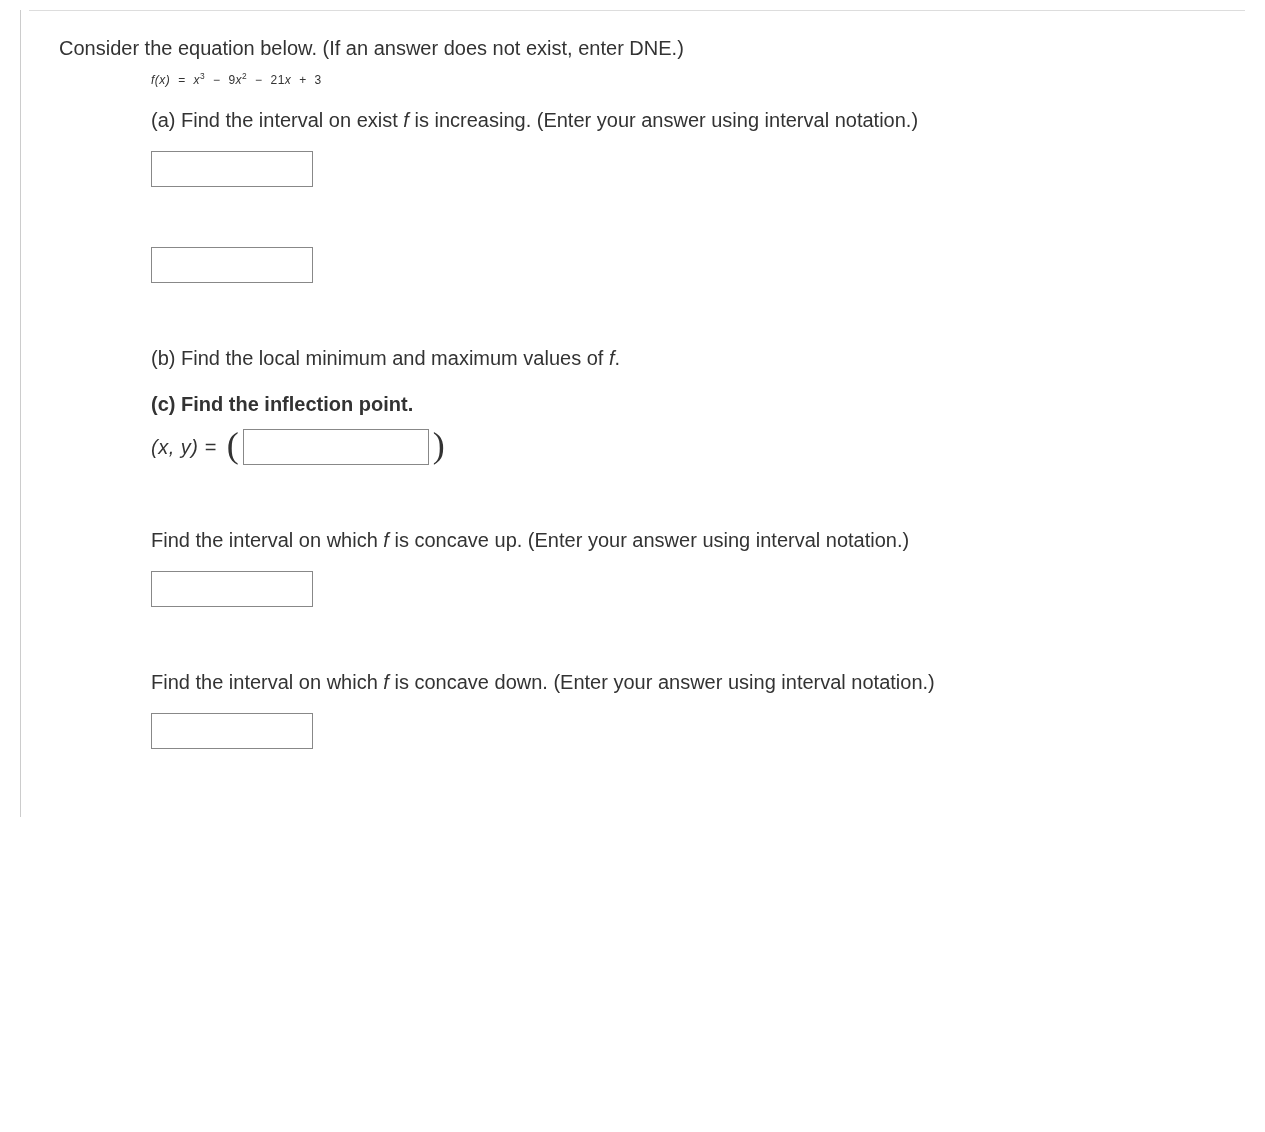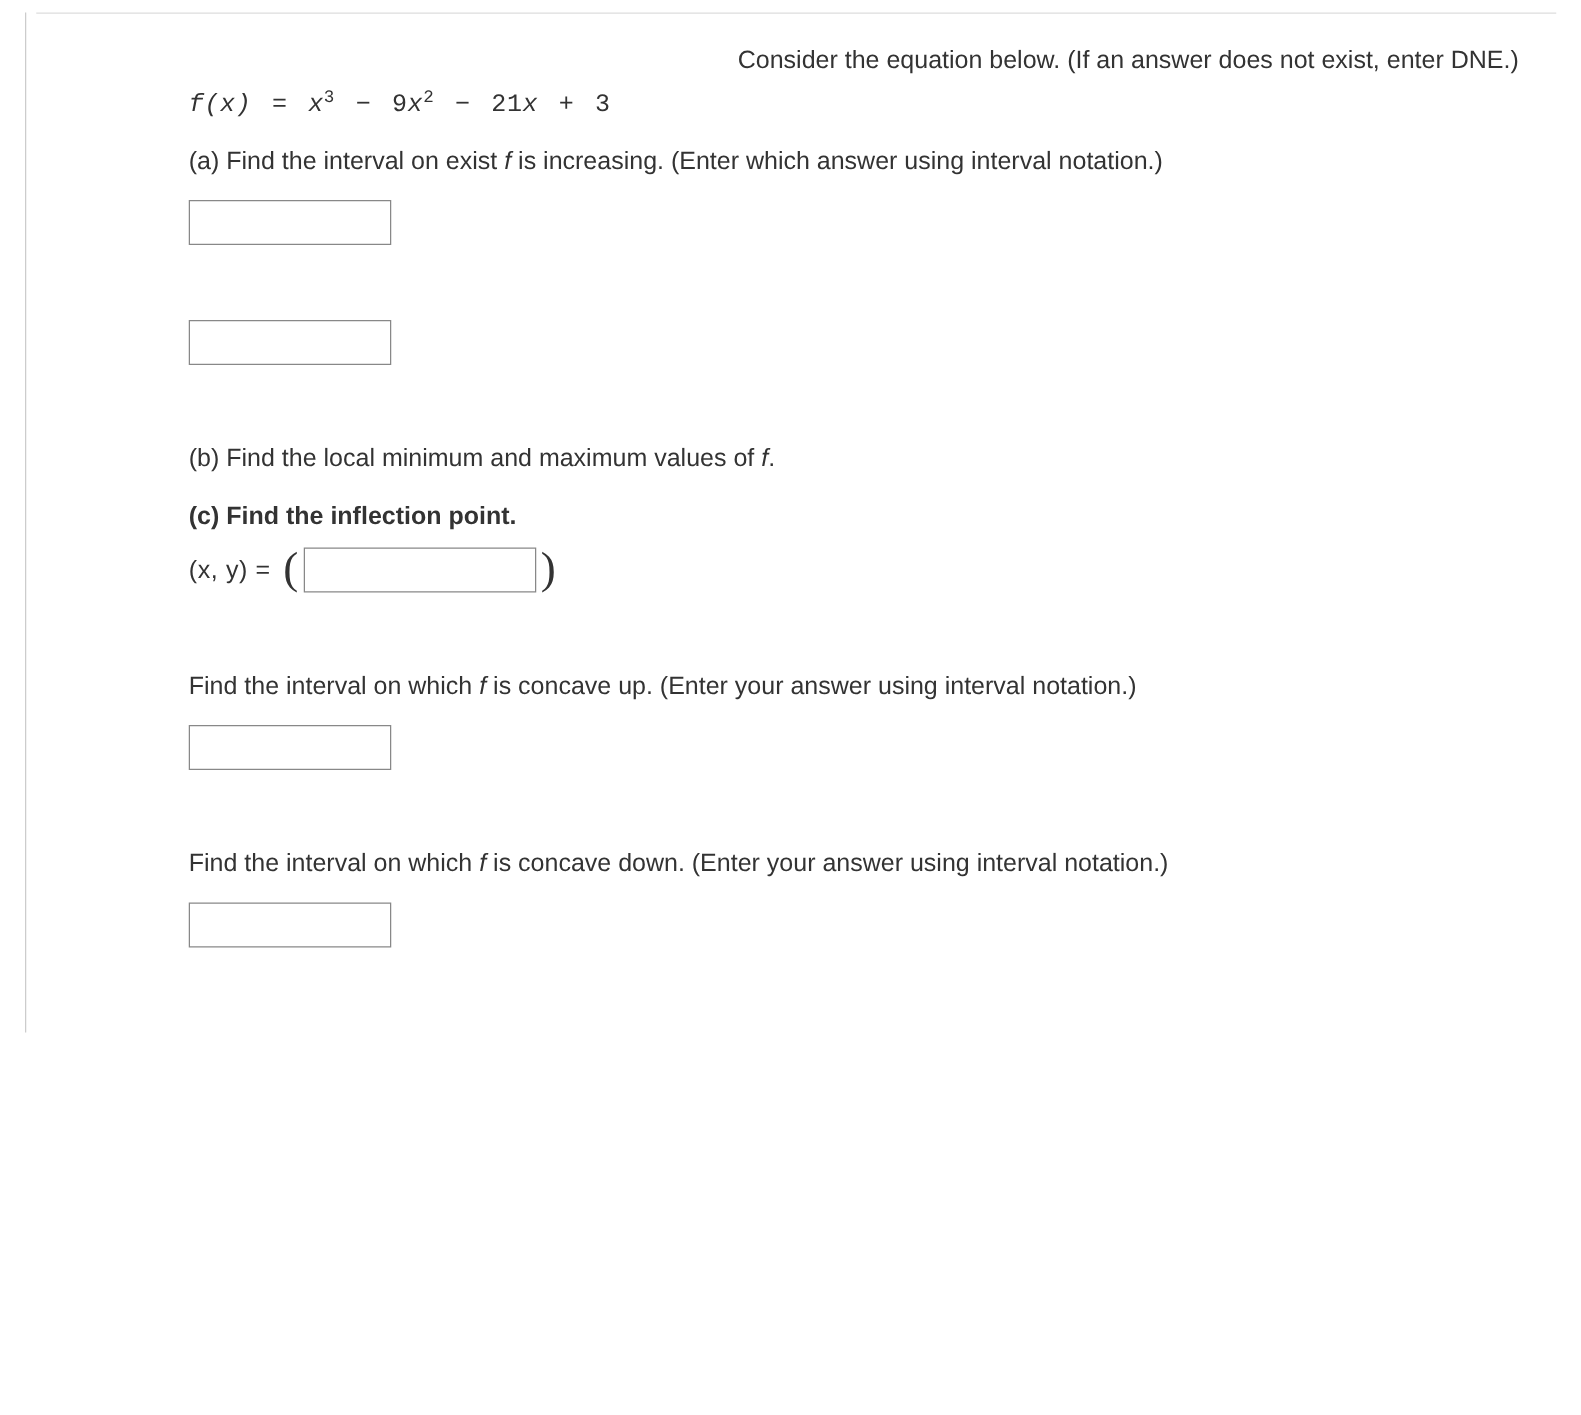--- a/index.html
+++ b/index.html
@@ -26,31 +26,29 @@
     padding: 22px 30px 30px 30px;
     border: 1px solid #ddd;
     border-left: none;
     border-right: none;
     border-bottom: none;
     margin-left: 8px;
   }
   .intro {
     margin: 0 0 10px 0;
     line-height: 1.5;
-    text-align: right;
   }
   .indented {
     margin-left: 92px;
   }
   .equation {
     font-style: italic;
     margin: 8px 0 18px 0;
-    font-size: 20px;
+    font-size: 12px;
     letter-spacing: 0.5px;
-    font-family: Liberation Mono, monospace;
   }
   .equation .op {
     font-style: normal;
     margin: 0 4px;
   }
   sup {
     font-size: 0.7em;
     font-style: normal;
     vertical-align: super;
     line-height: 0;
@@ -95,20 +93,21 @@
   }
   .paren {
     font-size: 36px;
     line-height: 1;
     font-family: "Times New Roman", Times, serif;
     margin: 0 4px;
     position: relative;
     top: -2px;
   }
   .xy {
+    font-style: italic;
     letter-spacing: 0.5px;
     margin-right: 6px;
   }
 </style>
 </head>
 <body>
 
 <div class="page">
   <div class="outer-box">
     <div class="content">
@@ -123,21 +122,21 @@
           <span>x</span><sup>3</sup>
           <span class="op">−</span>
           <span style="font-style:normal">9</span><span>x</span><sup>2</sup>
           <span class="op">−</span>
           <span style="font-style:normal">21</span><span>x</span>
           <span class="op">+</span>
           <span style="font-style:normal">3</span>
         </div>
 
         <p class="part-prompt">
-          <span>(a) Find the interval on exist </span><span class="italic">f</span><span> is increasing. (Enter which answer using interval notation.)</span>
+          <span>(a) Find the interval on exist </span><span class="italic">f</span><span> is increasing. (Enter your answer using interval notation.)</span>
         </p>
         <div class="block">
           <input type="text" class="text-box w-small" style="">
         </div>
 
         <div class="block">
           <input type="text" class="text-box w-small" style="">
         </div>
 
         <p class="part-prompt">

